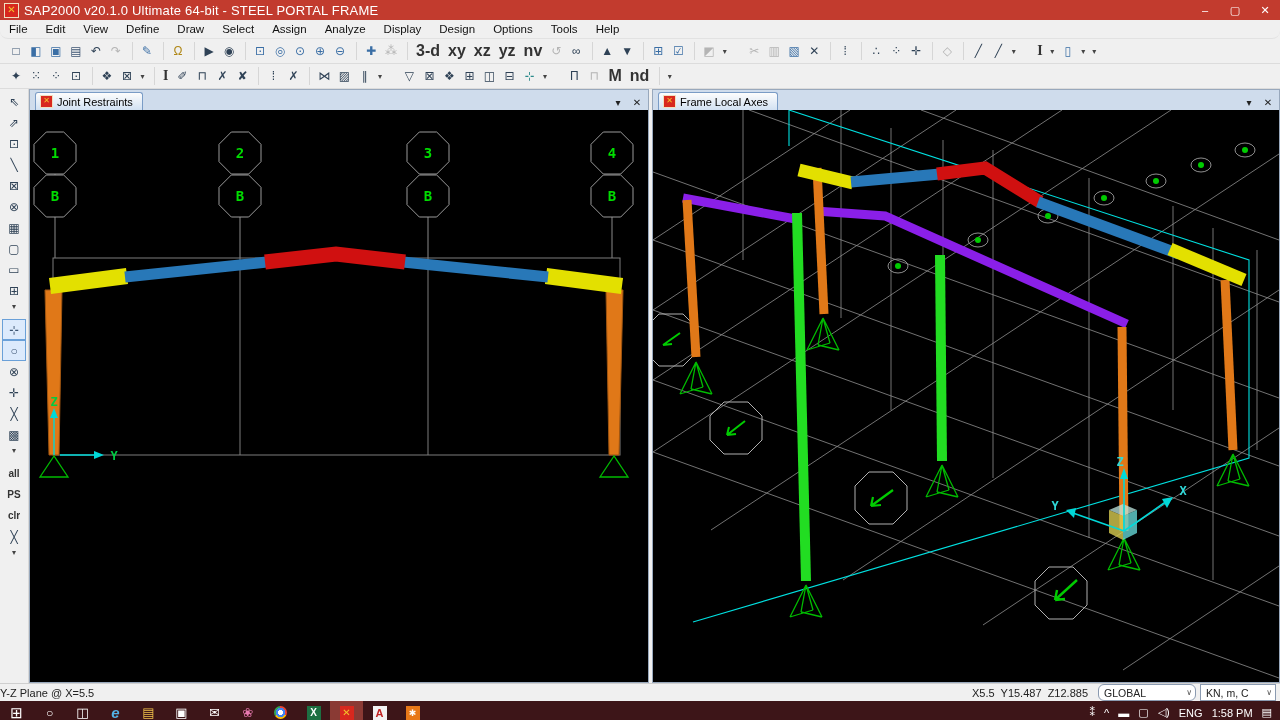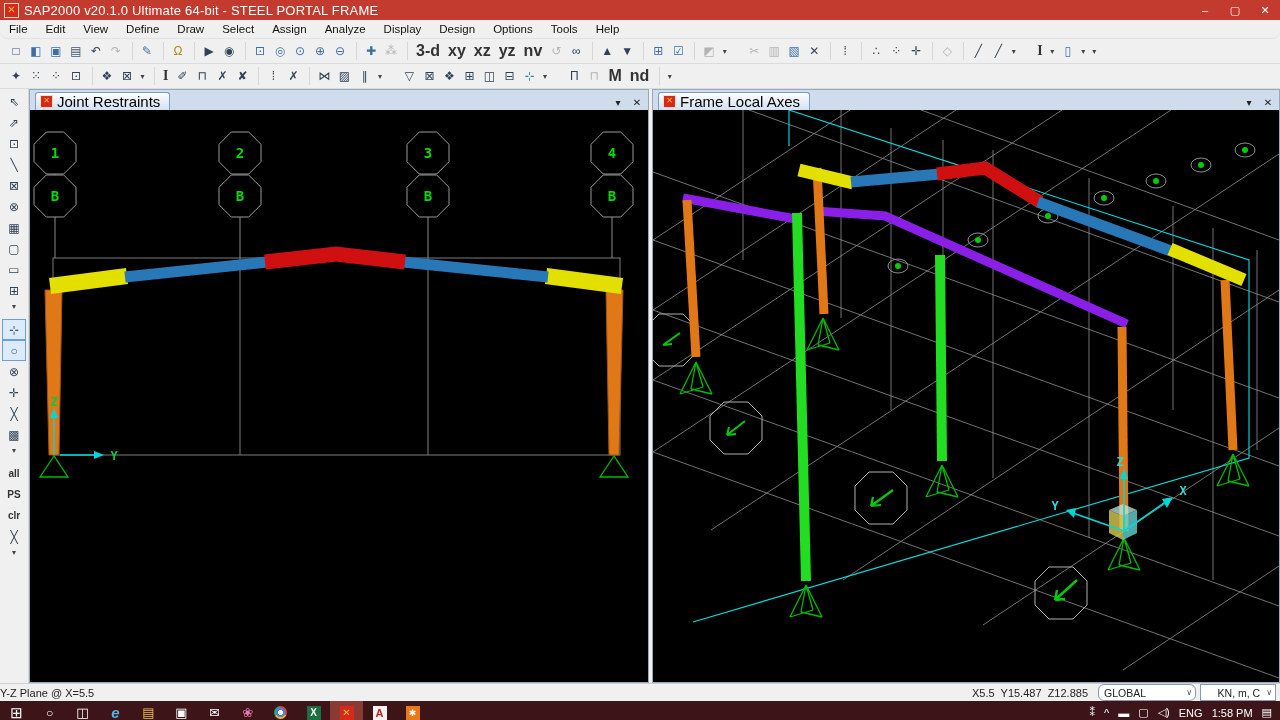--- a/index.html
+++ b/index.html
@@ -40,40 +40,40 @@
   #side-toolbar .tbi.dd{height:10px;}
   .panel{display:flex;flex-direction:column;background:#eef3fa;border:1px solid #98a8bc;box-sizing:border-box;}
   #panel-left{width:620px;}
   #panel-divider{width:4px;background:#f0f0f0;}
   #panel-right{width:628px;}
   .tabbar{height:20px;background:#cfdcec;display:flex;align-items:flex-end;}
   .tab{display:flex;align-items:center;margin-left:5px;height:17px;padding:0 9px 0 4px;
        background:linear-gradient(#fdfdfd,#d2e1f2);border:1px solid #7a9cc6;border-bottom:none;
        border-radius:3px 3px 0 0;}
   .tab .saplogo{width:11px;height:11px;font-size:8px;line-height:10px;margin:0 4px 0 0;}
-  .tab-title{font-size:15px;color:#000;white-space:nowrap;}
+  .tab-title{font-size:11px;color:#000;white-space:nowrap;}
   .tab-spacer{flex:1;}
   .tab-btn{width:16px;height:16px;display:flex;align-items:center;justify-content:center;
            font-size:10px;color:#222;margin-right:3px;}
   .canvas{flex:1;background:#000;overflow:hidden;}
   svg{display:block;}
   svg text{font-family:"DejaVu Sans Mono","DejaVu Sans",monospace;}
   .bubtxt{fill:#00dd00;font-size:14px;font-weight:bold;text-anchor:middle;}
   .axlab2d{fill:#00cc44;font-size:12px;font-weight:bold;text-anchor:middle;}
   .axlab3d{fill:#2fd8d8;font-size:12px;font-weight:bold;text-anchor:middle;}
   
   #statusbar{height:17px;background:#f0f0f0;border-top:1px solid #cfcfcf;display:flex;
              align-items:center;font-size:11px;color:#222;}
   #status-left{flex:1;}
   #status-coords{margin-right:10px;white-space:pre;}
   .combo{height:15px;background:#fff;border:1px solid #8a9ab0;display:flex;align-items:center;
          font-size:10.5px;padding:0 3px 0 5px;margin-right:4px;}
   .combo .caret{font-size:8px;margin-left:6px;color:#555;}
   #combo-csys{width:88px;justify-content:space-between;border-radius:6px;}
-  #combo-units{width:66px;justify-content:flex-end;}
+  #combo-units{width:66px;justify-content:space-between;}
   
   #taskbar{height:23px;background:#3d1518;display:flex;align-items:stretch;color:#fff;}
   .tba{width:33px;display:flex;align-items:center;justify-content:center;position:relative;flex:none;}
   .tba .g{font-size:13px;color:#fff;display:flex;align-items:center;justify-content:center;}
   .tba.start .g{font-size:15px;}
   .tba.cortana .g{font-size:12px;}
   .tba.edge .g{color:#53b3e8;font-weight:bold;font-size:15px;font-style:italic;}
   .tba.folder .g{color:#f0c04a;}
   .tba.paint .g{color:#e87ab0;}
   .tba.chrome .g{width:13px;height:13px;border-radius:50%;

